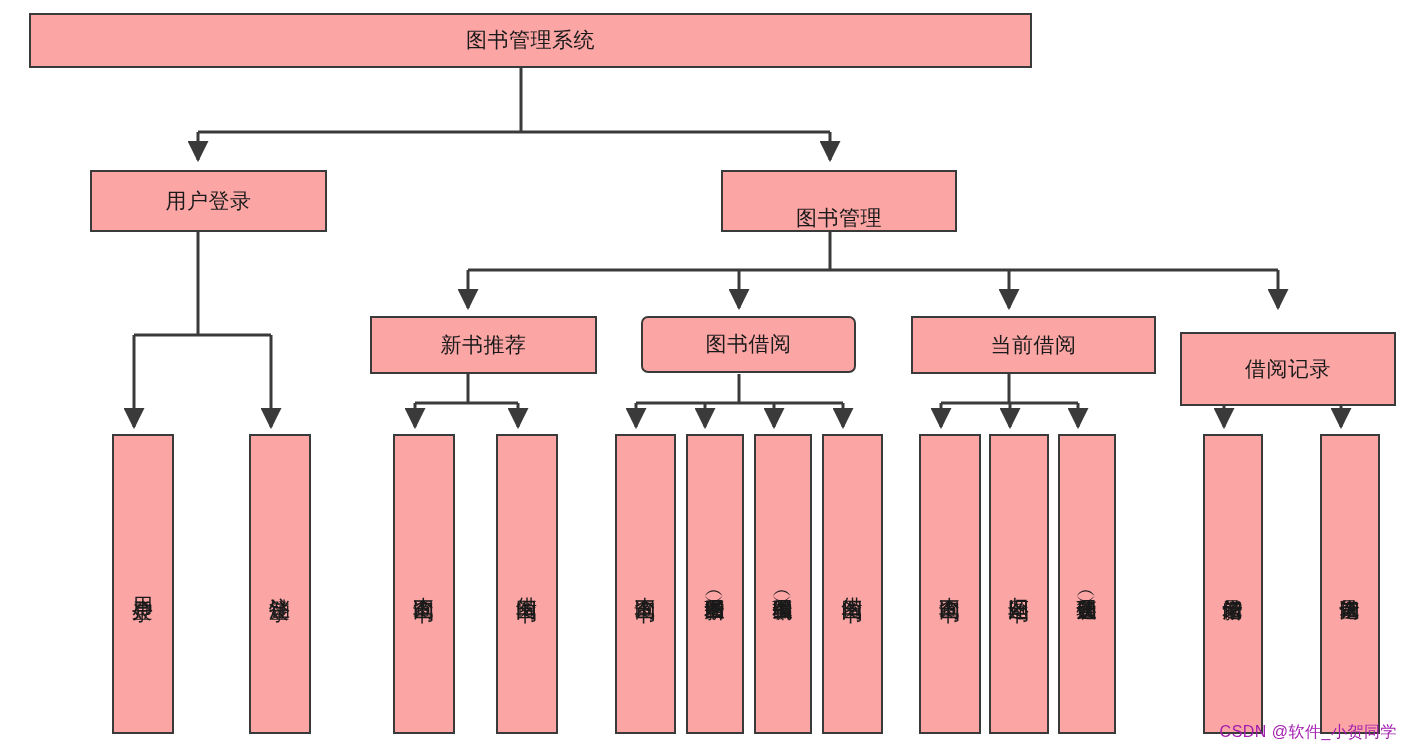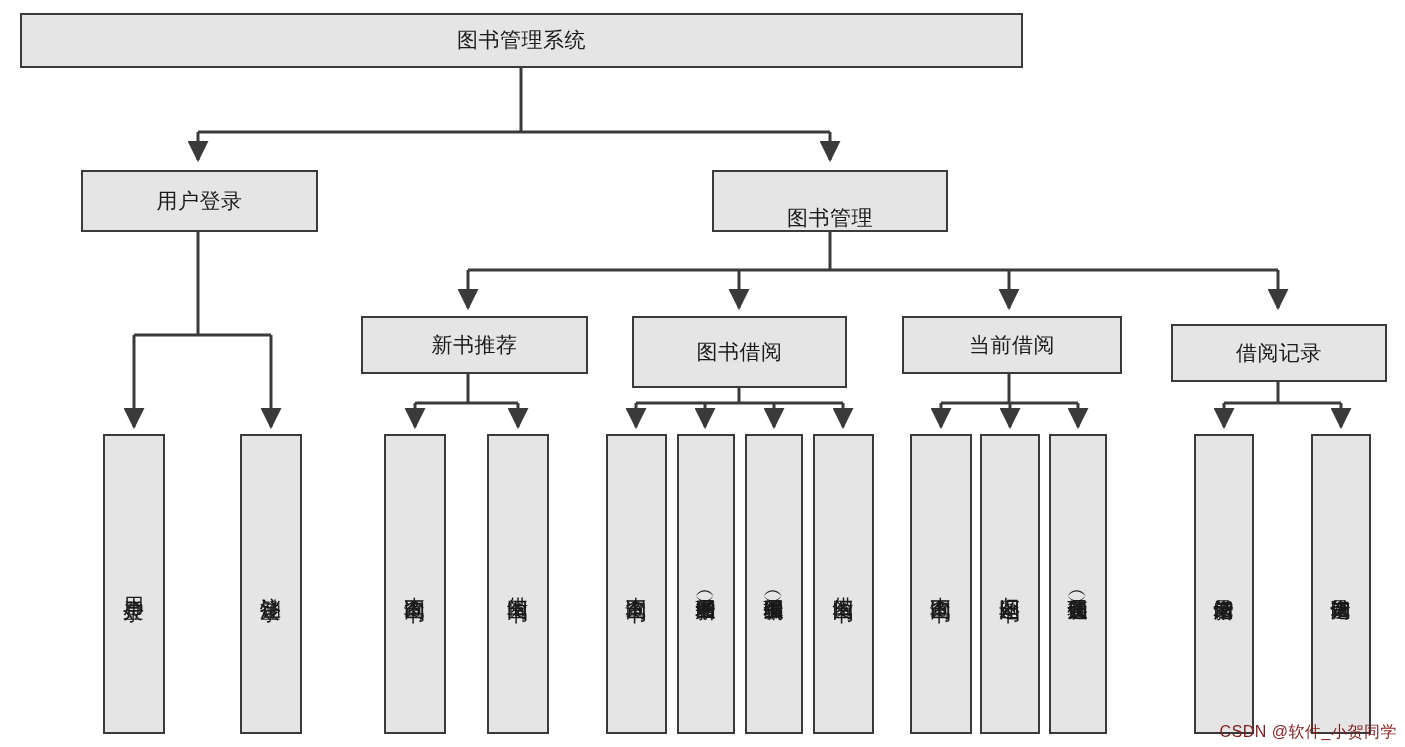--- a/index.html
+++ b/index.html
@@ -23,26 +23,27 @@
     position: absolute;
     left: 0;
     top: 0;
     width: 1405px;
     height: 747px;
     pointer-events: none;
   }
   .node {
     position: absolute;
     box-sizing: border-box;
-    background: #e5e5e5;
+    background: #fca5a5;
     border: 2px solid #3a3a3a;
     display: flex;
     align-items: center;
     justify-content: center;
     overflow: hidden;
+    margin-left: 9px;
   }
   .node .label {
     color: #1a1a1a;
     text-align: center;
     line-height: 1.08;
     white-space: pre-line;
   }
   .node.horiz .label {
     font-size: 21px;
     letter-spacing: 0.5px;
@@ -61,21 +62,21 @@
   }
   .node.vert.narrow .label {
     font-size: 20px;
     letter-spacing: 0px;
   }
   #watermark {
     position: absolute;
     right: 8px;
     bottom: 4px;
     font-size: 16px;
-    color: #7f1d1d;
+    color: #a21caf;
     letter-spacing: 0.5px;
     user-select: none;
     white-space: nowrap;
   }
 </style>
 </head>
 <body>
 
 <div id="diagram-root">
 
@@ -137,27 +138,27 @@
   <div class="node horiz" style="left:81px; top:170px; width:237px; height:62px;">
     <span class="label">用户登录</span>
   </div>
   <div class="node horiz" style="left:712px; top:170px; width:236px; height:62px;align-items:flex-end;">
     <span class="label">图书管理</span>
   </div>
 
   <div class="node horiz" style="left:361px; top:316px; width:227px; height:58px;">
     <span class="label">新书推荐</span>
   </div>
-  <div class="node horiz" style="left:632px; top:316px; width:215px; height:72px;">
+  <div class="node horiz" style="left:632px; top:316px; width:215px; height:57px;border-radius:7px;">
     <span class="label">图书借阅</span>
   </div>
-  <div class="node horiz" style="left:902px; top:316px; width:220px; height:58px;">
+  <div class="node horiz" style="left:902px; top:316px; width:245px; height:58px;">
     <span class="label">当前借阅</span>
   </div>
-  <div class="node horiz" style="left:1171px; top:324px; width:216px; height:58px;">
+  <div class="node horiz" style="left:1171px; top:332px; width:216px; height:74px;">
     <span class="label">借阅记录</span>
   </div>
 
   <div class="node vert" style="left:103px; top:434px; width:62px; height:300px;">
     <span class="label">用户登录</span>
   </div>
   <div class="node vert" style="left:240px; top:434px; width:62px; height:300px;">
     <span class="label">注销登录</span>
   </div>
 

